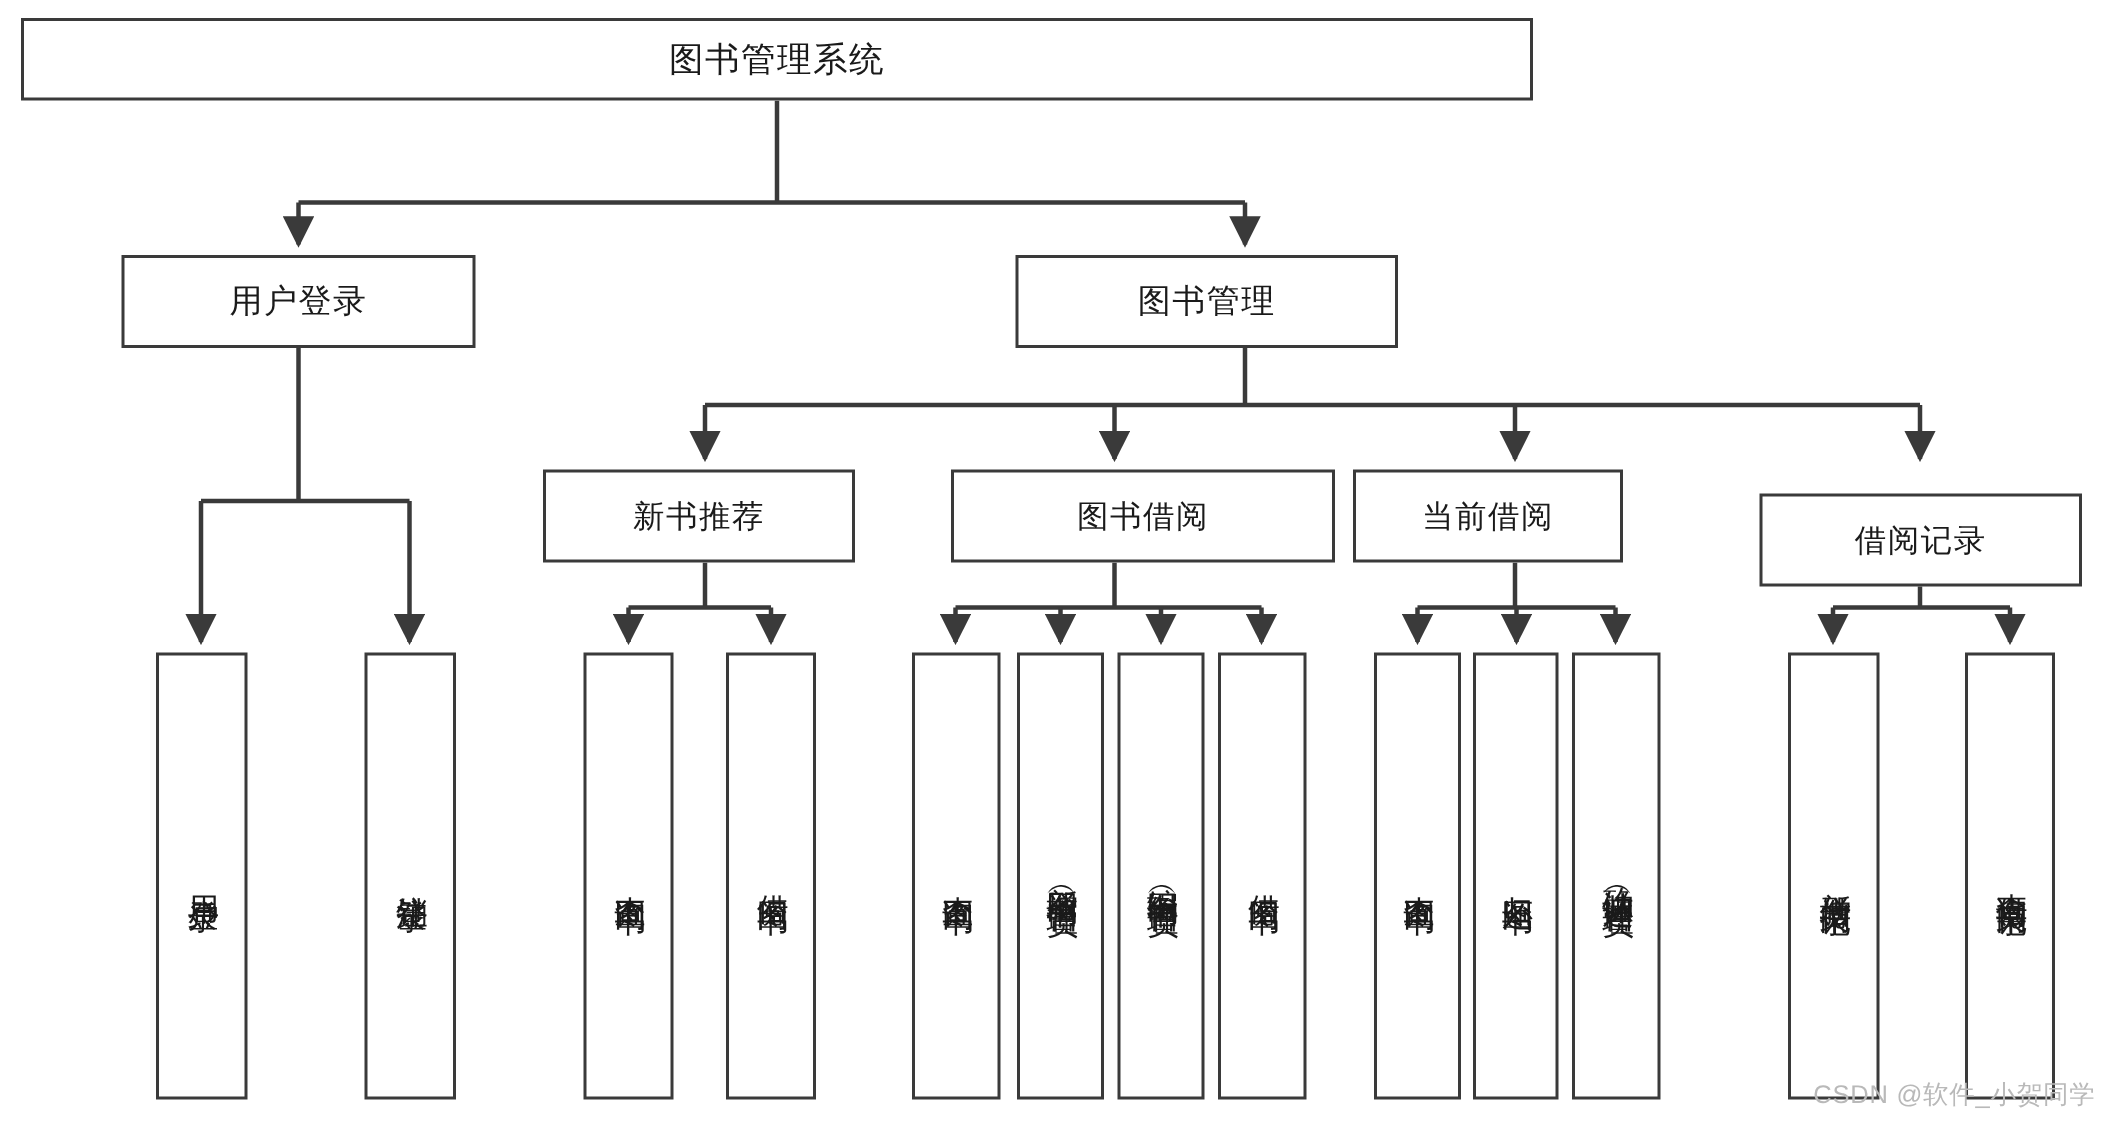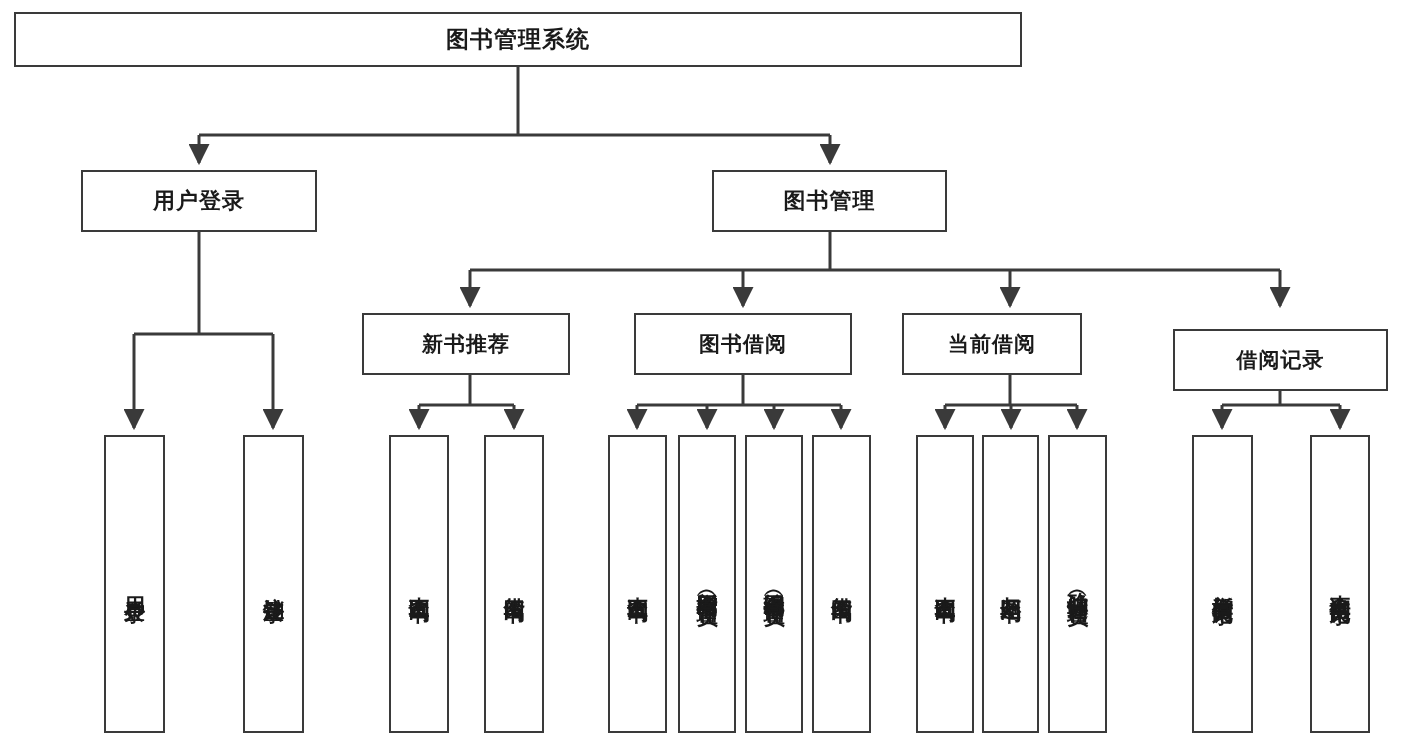--- a/index.html
+++ b/index.html
@@ -9,21 +9,20 @@
   }
   body {
     font-family: "Liberation Sans", "DejaVu Sans", sans-serif;
   }
   #canvas {
     position: relative;
     width: 1405px;
     height: 747px;
     background: #ffffff;
     overflow: hidden;
-    font-weight: bold;
   }
   #wires {
     position: absolute;
     left: 0;
     top: 0;
     width: 1405px;
     height: 747px;
   }
   .node {
     position: absolute;
@@ -123,28 +122,28 @@
     </g>
   </svg>
 
   <div class="node level0" style="left:14px; top:12px; width:1008px; height:55px;">
     <span class="htext">图书管理系统</span>
   </div>
 
   <div class="node level1" style="left:81px; top:170px; width:236px; height:62px;">
     <span class="htext">用户登录</span>
   </div>
-  <div class="node level1" style="left:712px; top:170px; width:235px; height:62px;align-items:center;">
+  <div class="node level1" style="left:677px; top:170px; width:255px; height:62px;align-items:center;">
     <span class="htext">图书管理</span>
   </div>
 
   <div class="node level2" style="left:362px; top:313px; width:208px; height:62px;">
     <span class="htext">新书推荐</span>
   </div>
-  <div class="node level2" style="left:634px; top:313px; width:218px; height:62px;">
+  <div class="node level2" style="left:634px; top:313px; width:256px; height:62px;">
     <span class="htext">图书借阅</span>
   </div>
   <div class="node level2" style="left:902px; top:313px; width:180px; height:62px;">
     <span class="htext">当前借阅</span>
   </div>
   <div class="node level2" style="left:1173px; top:329px; width:215px; height:62px;">
     <span class="htext">借阅记录</span>
   </div>
 
   <div class="node leaf" style="left:104px; top:435px; width:61px; height:298px;">
@@ -184,13 +183,14 @@
     <span class="vtext">确认归还（管理员）</span>
   </div>
 
   <div class="node leaf" style="left:1192px; top:435px; width:61px; height:298px;">
     <span class="vtext">新增借阅记录</span>
   </div>
   <div class="node leaf" style="left:1310px; top:435px; width:60px; height:298px;">
     <span class="vtext">查询借阅记录</span>
   </div>
 
+  <div id="watermark">CSDN @软件_小贺同学</div>
 </div>
 
 </body></html>

